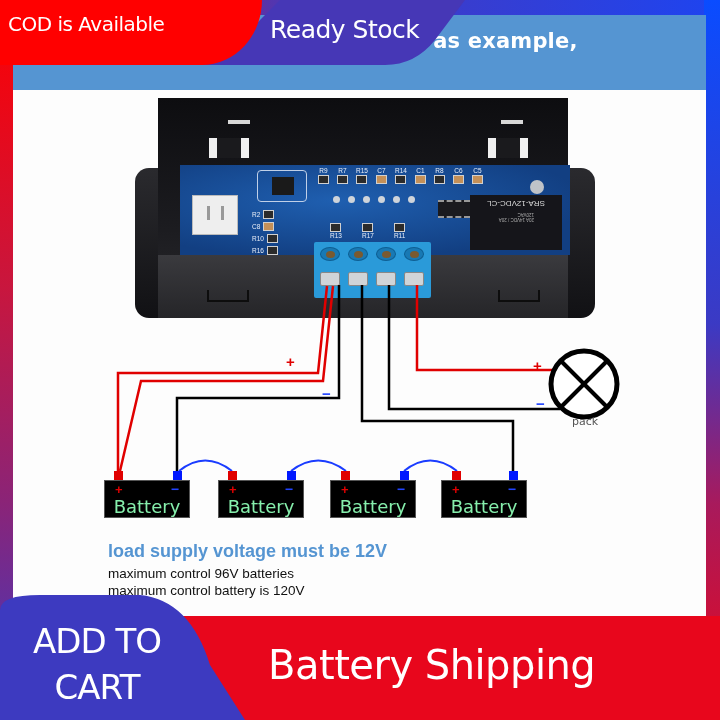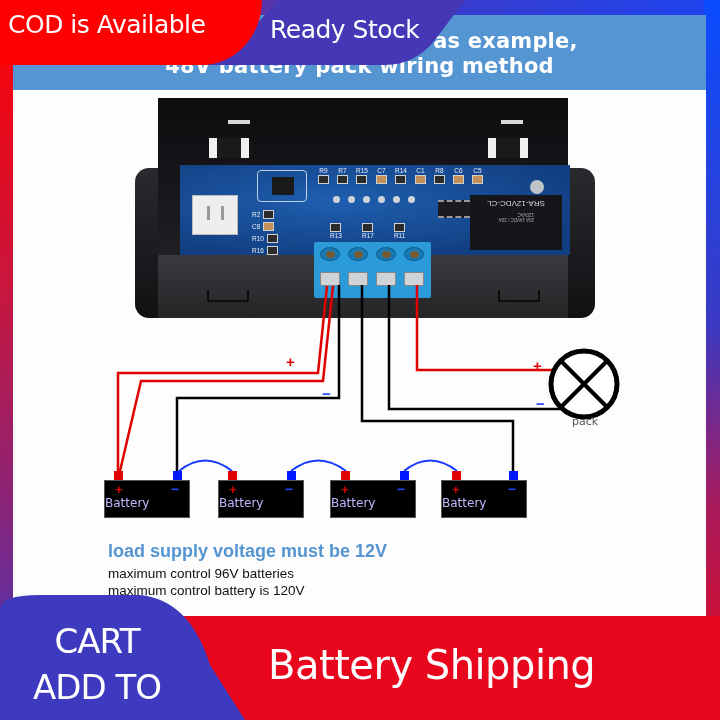--- a/index.html
+++ b/index.html
@@ -116,22 +116,22 @@
   .sign.plus { color: #e00000; }
   .sign.minus { color: #2244ff; }
 
   .load-label { position: absolute; left: 572px; top: 415px; font-size: 11px; color: #555; font-family: "DejaVu Sans", sans-serif; }
 
   .battery {
     position: absolute; top: 480px; width: 86px; height: 38px; background: #000;
     border: 1px solid #555;
   }
   .battery-label {
-    position: absolute; left: 0; width: 100%; top: 15px; text-align: left; color: #c4b5fd;
-    font-size: 12px; font-family: "DejaVu Sans", sans-serif;
+    position: absolute; left: 0; width: 100%; top: 15px; text-align: center; color: #86efac;
+    font-size: 18px; font-family: "DejaVu Sans", sans-serif;
   }
   .bat-plus { position: absolute; left: 10px; top: 1px; color: #e00000; font-weight: bold; font-size: 13px; }
   .bat-minus { position: absolute; right: 10px; top: 0px; color: #2244ff; font-weight: bold; font-size: 14px; }
   .post { position: absolute; width: 9px; height: 9px; top: 471px; }
   .post.red { background: #e00000; }
   .post.blue { background: #0018ff; }
 
   .note-title {
     position: absolute; left: 108px; top: 541px; color: #5595d2; font-weight: bold; font-size: 18px;
     font-family: "Liberation Sans", sans-serif;
@@ -147,21 +147,21 @@
     border-bottom-right-radius: 60px 65px;
     z-index: 5;
   }
   .badge-ready {
     position: absolute; left: 190px; top: 0; width: 275px; height: 65px;
     background: #4637b6;
     clip-path: path("M 90 0 L 275 0 L 245 40 Q 225 65 195 65 L 0 65 Q 40 55 60 30 Z");
     z-index: 4;
   }
   .badge-text {
-    position: absolute; color: #fff; font-family: "DejaVu Sans", sans-serif; font-size: 25px;
+    position: absolute; color: #fff; font-family: "DejaVu Sans", sans-serif; font-size: 20px;
     line-height: 25px; z-index: 6; letter-spacing: -0.5px;
   }
   .badge-text.cod { left: 8px; top: 12px; }
   .badge-text.ready { left: 270px; top: 17px; font-size: 25px; }
 
   .bottom-bar {
     position: absolute; left: 0; top: 616px; width: 720px; height: 104px;
     background: #e8061c; z-index: 3;
   }
   .cart-btn {
@@ -183,21 +183,20 @@
 </head>
 <body>
 
 <div class="frame-bg"></div>
 <div class="frame-top"></div>
 <div class="frame-right"></div>
 
 <div class="content">
   <div class="banner">
     <div class="banner-line l1">Take 48V battery as example,</div>
-    <div class="banner-line l2">48V battery pack wiring method</div>
   </div>
 </div>
 
 <div class="device-flange"></div>
 <div class="device-box"></div>
 <div class="device-top-tab" style="left:228px"></div>
 <div class="device-top-tab" style="left:501px"></div>
 <div class="device-clip" style="left:209px"></div>
 <div class="device-clip" style="left:488px"></div>
 <div class="pcb"></div>
@@ -373,16 +372,16 @@
 <div class="note-line n2">maximum control battery is 120V</div>
 
 <div class="badge-ready"></div>
 <div class="badge-cod"></div>
 <span class="badge-text cod">COD is  Available</span>
 <span class="badge-text ready">Ready Stock</span>
 
 <div class="bottom-bar"></div>
 <div class="cart-btn"></div>
 <div class="cart-text">
+  <div>ADD TO</div>
   <div>CART</div>
-  <div>ADD TO</div>
 </div>
 <div class="shipping-text">Battery Shipping</div>
 
 </body></html>

